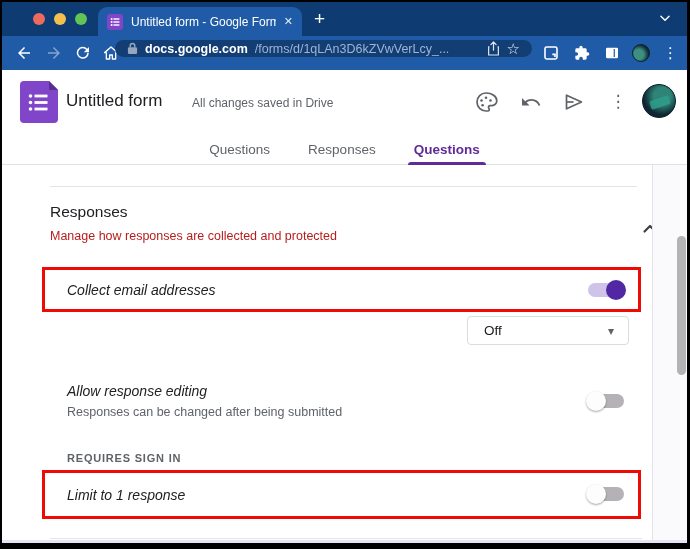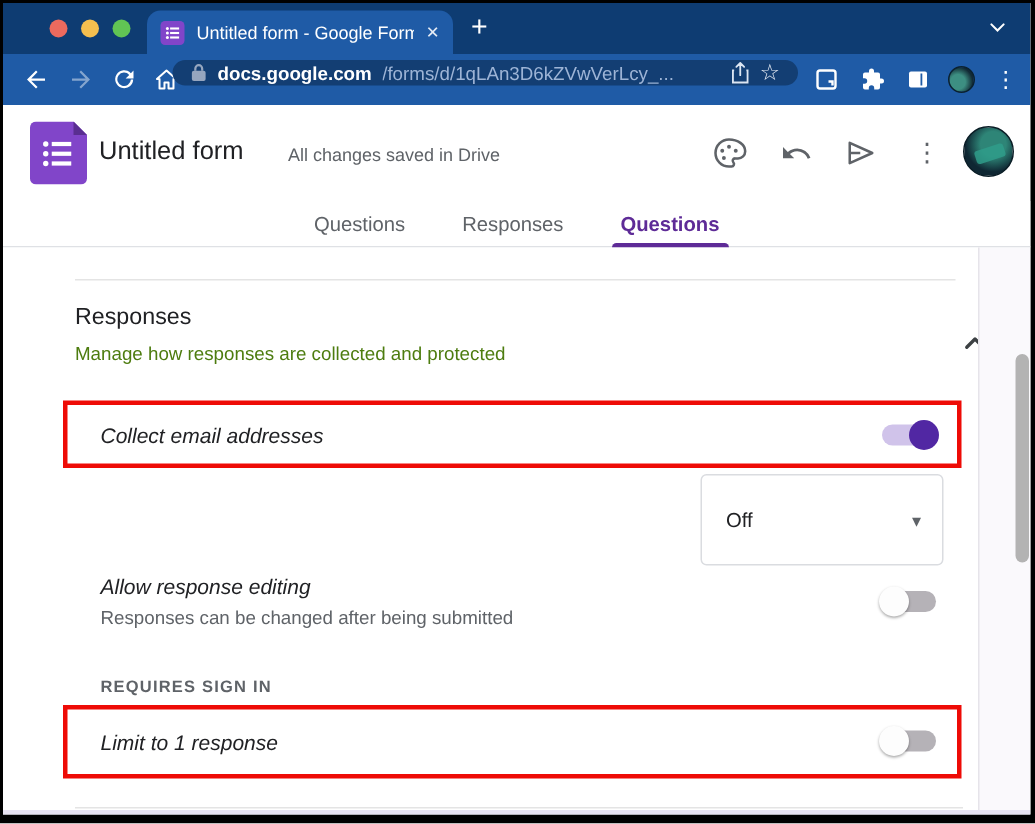--- a/index.html
+++ b/index.html
@@ -59,41 +59,41 @@
   .navtabs { position:absolute; left:0; top:132px; width:685px; height:31px; background:#fff; border-bottom:1px solid #dfe1e5; display:flex; justify-content:center; align-items:center; gap:34px; }
   .navtab { position:relative; height:31px; display:flex; align-items:center; font-size:13.5px; color:#5f6368; padding:0 2px; cursor:default; }
   .navtab.active { color:#5e2b97; font-weight:bold; }
   .navtab.active::after { content:""; position:absolute; left:-4px; right:-4px; bottom:0; height:3px; background:#5e2b97; border-radius:3px 3px 0 0; }
   
   .content { position:absolute; left:0; top:163px; width:650px; height:375px; background:#fff; }
   .divider { position:absolute; height:1px; background:#e4e4e4; }
   .d-top { left:48px; width:587px; top:21px; }
   .d-bottom { left:48px; width:592px; top:373px; }
   .sec-title { position:absolute; left:48px; top:38px; font-size:15.5px; color:#202124; }
-  .sec-sub { position:absolute; left:48px; top:64px; font-size:12.5px; color:#4d7c0f; }
+  .sec-sub { position:absolute; left:48px; top:64px; font-size:12.5px; color:#b91c1c; }
   .collapse-btn { position:absolute; left:636px; top:52px; width:24px; height:24px; }
   .hl-box { position:absolute; left:40px; width:599px; border:3px solid #ee0b06; }
   .box-email { top:102px; height:45px; }
   .box-limit { top:305px; height:49px; }
   .row-label { position:absolute; left:65px; font-size:14px; color:#202124; white-space:nowrap;font-style:italic; }
   .row-sub { position:absolute; left:65px; font-size:12.5px; color:#5f6368; white-space:nowrap; }
   .caps-label { position:absolute; left:65px; top:287px; font-size:11px; font-weight:bold; letter-spacing:.8px; color:#5f6368; }
   
   .toggle { position:absolute; width:36px; height:14px; border-radius:7px; }
   .toggle .knob { position:absolute; top:-3px; width:20px; height:20px; border-radius:50%; }
   .toggle.on { background:#d0c3ea; }
   .toggle.on .knob { right:-2px; background:#5127a3; }
   .toggle.off { background:#b5b2b7; }
   .toggle.off .knob { left:-2px; background:#fdfdfd; box-shadow:0 1px 2px rgba(0,0,0,.35); }
   .tg-email { left:586px; top:118px; }
   .tg-edit  { left:586px; top:229px; }
   .tg-limit { left:586px; top:322px; }
   
   .dropdown {
-    position:absolute; left:465px; top:151px; width:162px; height:61px;
+    position:absolute; left:465px; top:151px; width:162px; height:29px;
     border:1px solid #dadce0; border-radius:4px; background:#fff;
     display:flex; align-items:center; padding:0 14px 0 16px;
   }
   .dropdown .val { flex:1; font-size:13.5px; color:#202124; }
   .dropdown .caret { color:#5f6368; font-size:12px; }
   
   .scroll-gutter { position:absolute; left:650px; top:163px; width:35px; height:375px; background:#faf9fc; border-left:1px solid #e6e4ea; }
   .scroll-thumb { position:absolute; left:24px; top:71px; width:9px; height:139px; background:#b3b3b3; border-radius:5px; }
   .page-bottom { position:absolute; left:0; top:538px; width:685px; height:5px; background:#e8e3f3; }
   svg { display:block; }

